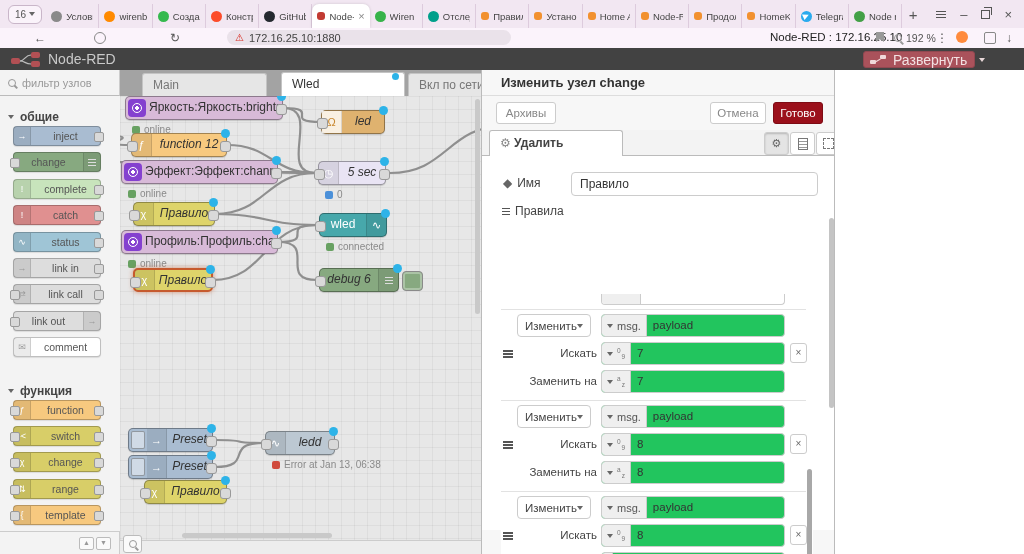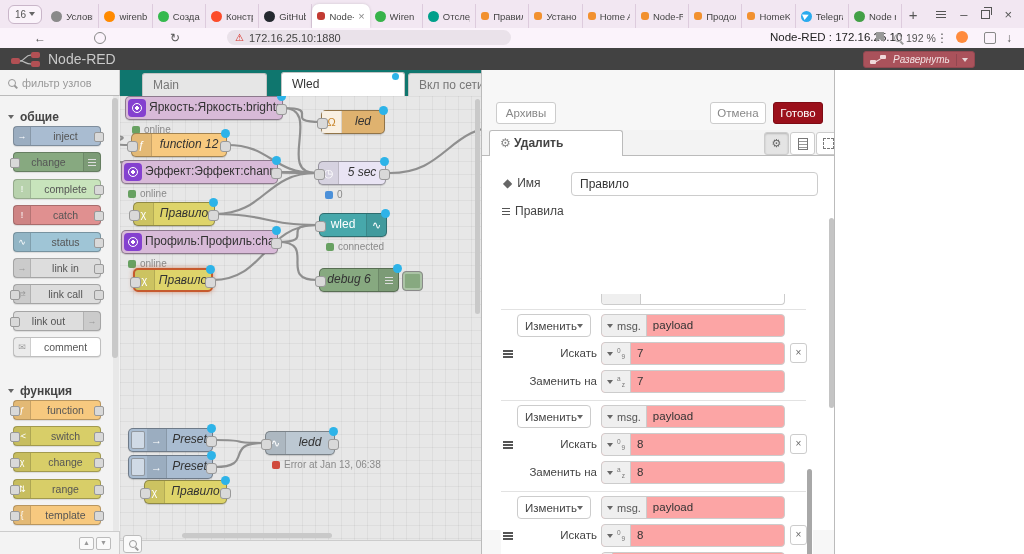--- a/index.html
+++ b/index.html
@@ -48,43 +48,43 @@
   .docico{display:inline-block;width:8px;height:10px;border:1px solid #777;background:
           repeating-linear-gradient(#fff 0 2px,#999 2px 3px);}
   .fitico{display:inline-block;width:9px;height:9px;border:1.2px dashed #777;}
   .plane{width:0;height:0;border-top:3px solid transparent;border-bottom:3px solid transparent;border-left:6px solid #fff;display:inline-block;transform:rotate(-25deg);}
   .circ{display:inline-block;border-radius:50%;}
   
   .nrheader{position:absolute;left:0;top:48px;width:1024px;height:22px;background:#424242;display:flex;align-items:center;}
   .nrtitle{color:#c9c9c9;font-size:14px;margin-left:6px;}
   .deploybtn{position:absolute;left:863px;top:3px;width:112px;height:17px;background:#aa525b;border:1px solid #914750;border-radius:3px;
              display:flex;align-items:center;gap:6px;padding:0 6px;box-sizing:border-box;}
-  .deploybtn .dlabel{color:#f3e2e3;font-size:10px;flex:1;text-align:left;font-style:italic;}
+  .deploybtn .dlabel{color:#f3e2e3;font-size:14px;flex:1;text-align:left;}
   .depico{position:relative;width:17px;height:10px;flex:0 0 auto;}
   .depico::before{content:"";position:absolute;width:6px;height:4px;background:#f0d9da;border-radius:1px;left:0;top:5px;box-shadow:10px -5px 0 #f0d9da;}
   .depico::after{content:"";position:absolute;left:5px;top:5px;width:6px;height:1.4px;background:#f0d9da;transform:rotate(-30deg);}
   
   .phead{position:absolute;left:0;top:70px;width:120px;height:26px;background:#f3f3f3;border-bottom:1px solid #bbb;border-right:1px solid #ccc;
          display:flex;align-items:center;gap:6px;padding-left:8px;box-sizing:border-box;color:#999;font-size:11px;}
-  .pbody{position:absolute;left:0;top:96px;width:120px;height:435px;background:#f3f3f3;border-right:1px solid #ccc;overflow:hidden;}
+  .pbody{position:absolute;left:0;top:96px;width:120px;height:435px;background:#f3f3f3;border-right:1px solid #ccc;overflow:hidden;padding-left:26px;}
   .pscroll{position:absolute;right:1px;top:0;width:6px;height:435px;background:#e8e8e8;}
   .pthumb{position:absolute;right:1px;top:2px;width:6px;height:260px;background:#c9c9c9;border-radius:3px;}
   .pcat{position:absolute;left:0;width:112px;height:18px;font-weight:bold;font-size:12px;color:#444;display:flex;align-items:center;gap:6px;padding-left:8px;}
   .pitem{position:absolute;left:13px;width:88px;height:20px;border:1px solid rgba(0,0,0,.25);border-radius:4px;display:flex;
          box-shadow:0 1px 1px rgba(0,0,0,.1);box-sizing:border-box;overflow:visible;}
   .pband{width:16px;display:flex;align-items:center;justify-content:center;background:rgba(0,0,0,.08);color:#fff;
          font-size:9px;border-right:1px solid rgba(0,0,0,.12);}
   .pband.r{order:2;border-right:none;border-left:1px solid rgba(0,0,0,.12);}
   .plab{flex:1;text-align:center;font-size:10.5px;color:#555;line-height:18px;white-space:nowrap;overflow:hidden;}
   .pport{position:absolute;width:8px;height:8px;border-radius:2px;background:#d9d9d9;border:1px solid #999;top:5px;}
   .pfoot{position:absolute;left:0;top:531px;width:120px;height:23px;background:#f3f3f3;border-top:1px solid #ccc;border-right:1px solid #ccc;
          display:flex;align-items:center;justify-content:flex-end;gap:2px;padding-right:8px;box-sizing:border-box;}
   .pfbtn{width:13px;height:11px;border:1px solid #bbb;background:#fafafa;color:#999;font-size:7px;line-height:10px;text-align:center;border-radius:2px;}
   
-  .ctabs{position:absolute;left:120px;top:70px;width:361px;height:26px;background:#0f766e;border-bottom:1px solid #bbb;overflow:hidden;}
+  .ctabs{position:absolute;left:120px;top:70px;width:361px;height:26px;background:#a3a3a3;border-bottom:1px solid #bbb;overflow:hidden;}
   .ctab{position:absolute;top:3px;height:23px;background:#e6e6e6;border:1px solid #c4c4c4;border-bottom:none;border-radius:3px 3px 0 0;
         font-size:12px;color:#777;line-height:22px;padding-left:10px;box-sizing:border-box;}
   .ctab.active{background:#fff;color:#333;height:24px;top:2px;}
   .ctabdot{position:absolute;top:3px;width:7px;height:7px;border-radius:50%;background:#2db3e8;}
   .canvas{position:absolute;left:120px;top:96px;width:361px;height:444px;background:#e7e7e7;overflow:hidden;
           background-image:linear-gradient(rgba(0,0,0,.045) 1px,transparent 1px),linear-gradient(90deg,rgba(0,0,0,.045) 1px,transparent 1px);
           background-size:13px 13px;}
   .wires{position:absolute;left:0;top:0;}
   .fnode{position:absolute;height:24px;border:1px solid rgba(0,0,0,.35);border-radius:5px;display:flex;box-sizing:border-box;
          box-shadow:0 1px 1px rgba(0,0,0,.15);}
@@ -125,21 +125,21 @@
   .tico-btn.pressed{background:#e4e4e4;box-shadow:inset 0 1px 2px rgba(0,0,0,.2);}
   .tbody{position:absolute;left:0;top:86px;width:100%;height:374px;background:#fff;}
   .flabel{position:absolute;font-size:12px;color:#444;display:flex;align-items:center;gap:5px;}
   .finput{position:absolute;height:24px;border:1px solid #ccc;border-radius:4px;background:#fff;font-size:12px;color:#333;
           line-height:22px;padding-left:8px;box-sizing:border-box;}
   .rlist{position:absolute;left:19px;top:138px;width:312px;height:288px;overflow:hidden;background:#fff;}
   .rgroup{position:absolute;left:0;width:100%;height:90px;}
   .rdiv{position:absolute;left:0;width:305px;height:1px;background:#e2e2e2;}
   .rsel{position:absolute;left:16px;width:74px;height:23px;border:1px solid #ccc;border-radius:4px;background:#fff;font-size:11.5px;
         color:#444;display:flex;align-items:center;justify-content:space-between;padding:0 7px;box-sizing:border-box;}
-  .tinput{position:absolute;left:100px;width:184px;height:23px;border:1px solid #ccc;border-radius:4px;background:#fca5a5;display:flex;
+  .tinput{position:absolute;left:100px;width:184px;height:23px;border:1px solid #ccc;border-radius:4px;background:#22c55e;display:flex;
           box-sizing:border-box;overflow:hidden;}
   .tseg{background:#efefef;border-right:1px solid #ccc;display:flex;align-items:center;gap:4px;padding:0 5px;font-size:11px;color:#555;}
   .tval{font-size:11.5px;color:#333;line-height:21px;padding:0 6px;white-space:nowrap;}
   .ticoStack{display:flex;flex-direction:column;width:8px;font-size:6.5px;line-height:5.5px;color:#777;}
   .ticoStack span:first-child{text-align:left;} .ticoStack span:last-child{text-align:right;}
   .rlabel{position:absolute;left:0;width:96px;text-align:right;font-size:11.5px;color:#444;line-height:23px;}
   .xbtn{position:absolute;left:289px;width:17px;height:20px;border:1px solid #ccc;border-radius:3px;background:#fff;color:#666;
         font-size:10px;text-align:center;line-height:18px;box-sizing:border-box;}
   .dragh{position:absolute;left:2px;}
   .clipRow{position:absolute;left:100px;top:0;width:184px;height:11px;border:1px solid #ccc;border-top:none;border-radius:0 0 4px 4px;
@@ -535,20 +535,21 @@
       <div class="cvs" style="right: 1px; top: 3px; width: 5px; height: 215px;"></div>
       <div class="cvs" style="left: 62px; bottom: 2px; height: 5px; width: 150px;"></div>
     </div>
   <div class="cfoot">
     <span class="cfbtn">
         <span class="lens"></span>
       </span>
   </div>
 
   <div class="tray">
+    <div class="ttitle">Изменить узел change</div>
     <div class="tbtn" style="left:14px;top:32px;width:60px;">Архивы</div>
     <div class="tbtn" style="left:228px;top:32px;width:56px;">Отмена</div>
     <div class="tbtn primary" style="left:291px;top:32px;width:50px;">Готово</div>
     <div class="ttabrow">
       <div class="ttab">
         <span style="color:#888;font-weight:normal;">⚙ </span><span>Удалить</span>
       </div>
       <div class="tico-btn pressed" style="left:282px;">
           <span>⚙</span>
         </div>

